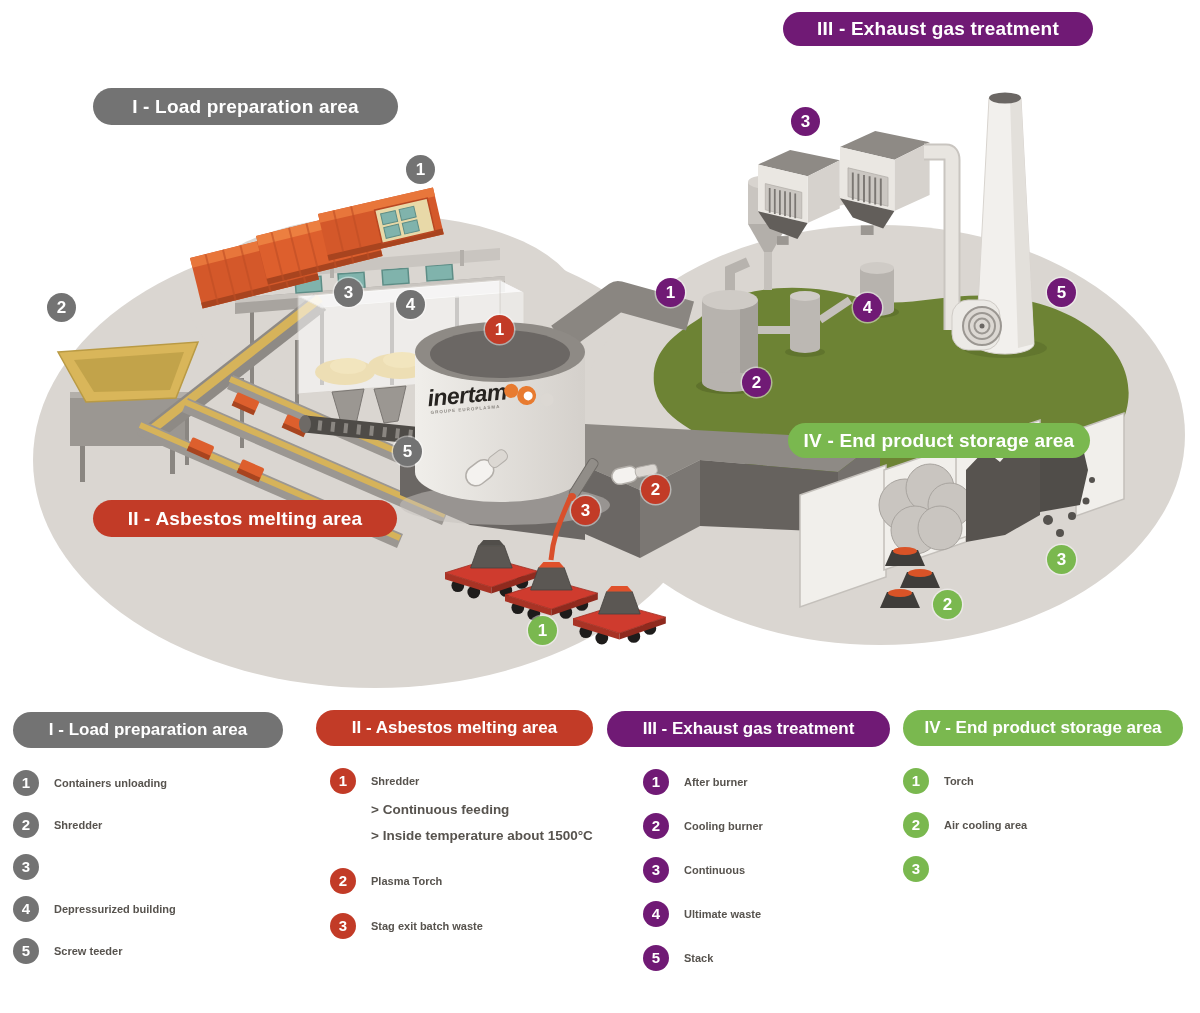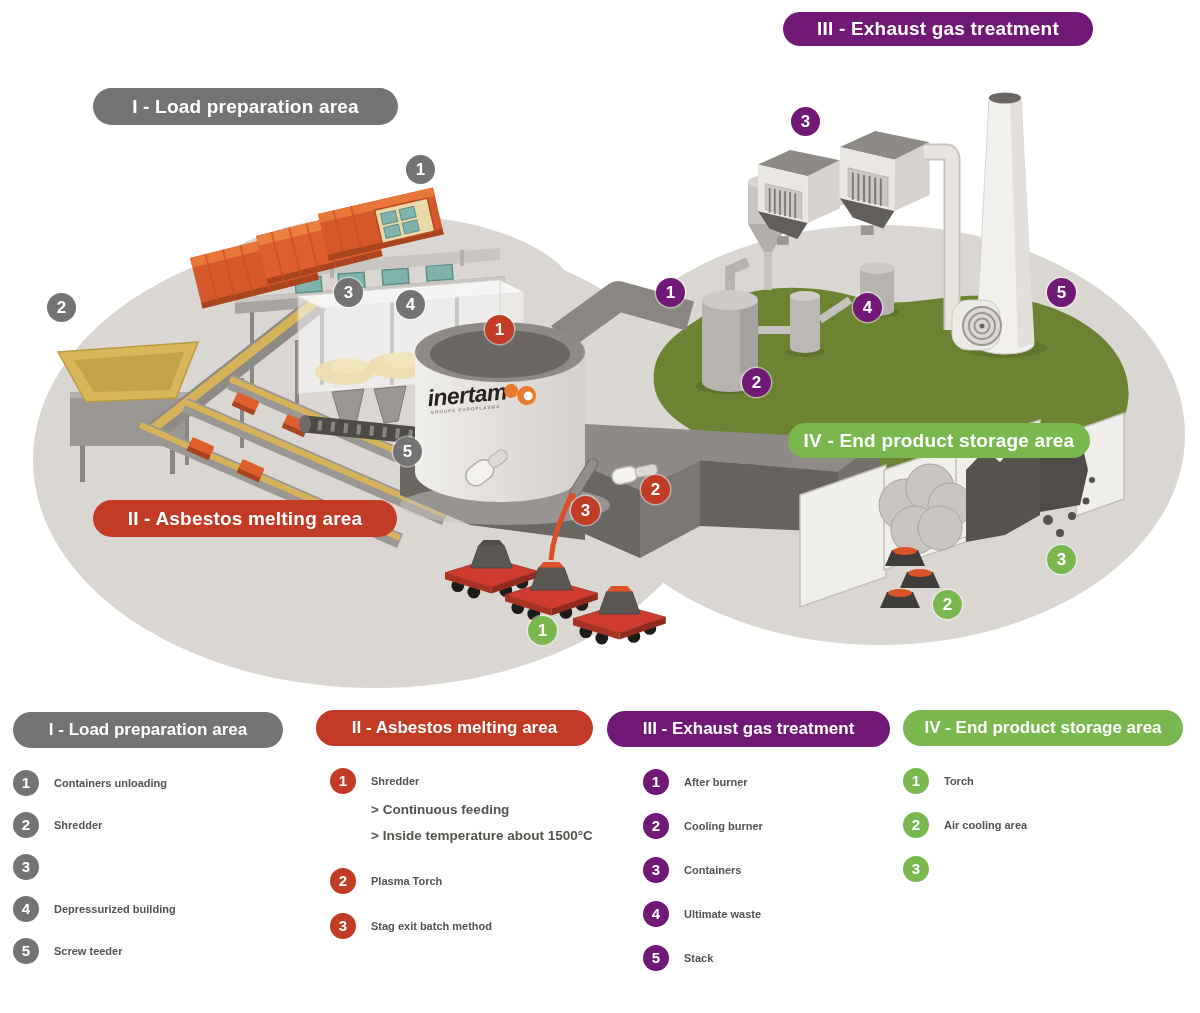--- a/index.html
+++ b/index.html
@@ -426,39 +426,39 @@
           <div class="subline">&gt; Continuous feeding</div>
           <div class="subline">&gt; Inside temperature about 1500°C</div>
         </div>
       </li>
       <li class="legend-item">
         <span class="num a2">2</span>
         <div class="lblwrap"><span class="lbl">Plasma Torch</span></div>
       </li>
       <li class="legend-item">
         <span class="num a2">3</span>
-        <div class="lblwrap"><span class="lbl">Stag exit batch method</span></div>
+        <div class="lblwrap"><span class="lbl">Stag exit batch waste</span></div>
       </li>
     </ul>
   </div>
 
   <div class="legend-col col3" style="left:607px;top:711px;width:288px">
     <div class="legend-head a3" style="width:283px">III - Exhaust gas treatment</div>
     <ul class="legend-items">
       <li class="legend-item">
         <span class="num a3">1</span>
         <div class="lblwrap"><span class="lbl">After burner</span></div>
       </li>
       <li class="legend-item">
         <span class="num a3">2</span>
         <div class="lblwrap"><span class="lbl">Cooling burner</span></div>
       </li>
       <li class="legend-item">
         <span class="num a3">3</span>
-        <div class="lblwrap"><span class="lbl">Containers</span></div>
+        <div class="lblwrap"><span class="lbl">Continuous</span></div>
       </li>
       <li class="legend-item">
         <span class="num a3">4</span>
         <div class="lblwrap"><span class="lbl">Ultimate waste</span></div>
       </li>
       <li class="legend-item">
         <span class="num a3">5</span>
         <div class="lblwrap"><span class="lbl">Stack</span></div>
       </li>
     </ul>

